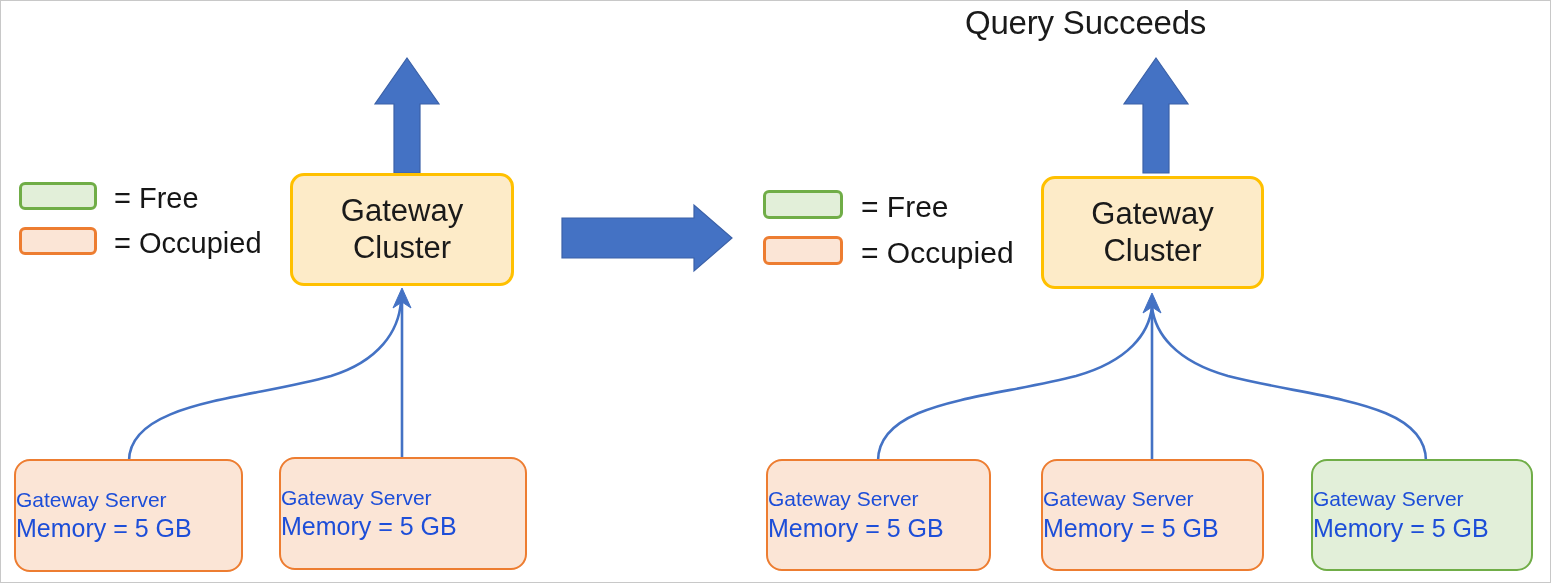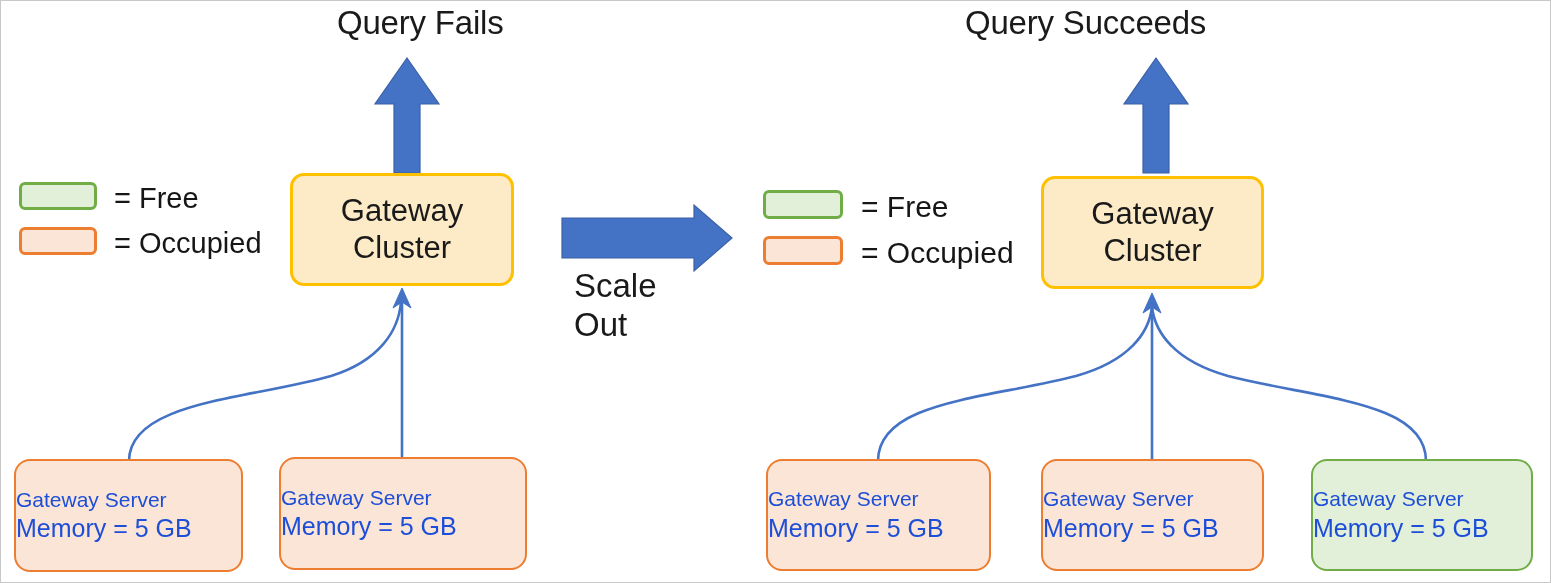--- a/index.html
+++ b/index.html
@@ -130,28 +130,23 @@
     <polygon points="401,287 410,307 401,301 392,307" fill="#4472C4" stroke="#4472C4" stroke-width="1"></polygon>
 
     <g fill="none" stroke="#4472C4" stroke-width="2.6">
       <path d="M 877,460 C 877,400 985,398 1075,375 C 1128,360 1148,332 1151,306"></path>
       <path d="M 1151,460 L 1151,306"></path>
       <path d="M 1425,460 C 1425,400 1317,398 1227,375 C 1174,360 1154,332 1151,306"></path>
     </g>
     <polygon points="1151,292 1160,312 1151,306 1142,312" fill="#4472C4" stroke="#4472C4" stroke-width="1"></polygon>
   </svg>
 
-  <div class="title" style="left:336px; top:3px;">Query Fails</div>
 
   <div class="title" style="left:964px; top:3px;">Query Succeeds</div>
 
-  <div class="scale-label" style="left:573px; top:266px;">
-    <div>Scale</div>
-    <div>Out</div>
-  </div>
 
   <div class="legend" style="left:18px; top:181px;">
     <div class="legend-row" style="margin-bottom:12px;">
       <span class="swatch free" style="width:78px;height:28px;"></span>
       <span class="legend-label" style="font-size:29px; margin-left:17px;">= Free</span>
     </div>
     <div class="legend-row">
       <span class="swatch occupied" style="width:78px;height:28px;"></span>
       <span class="legend-label" style="font-size:29px; margin-left:17px;">= Occupied</span>
     </div>

